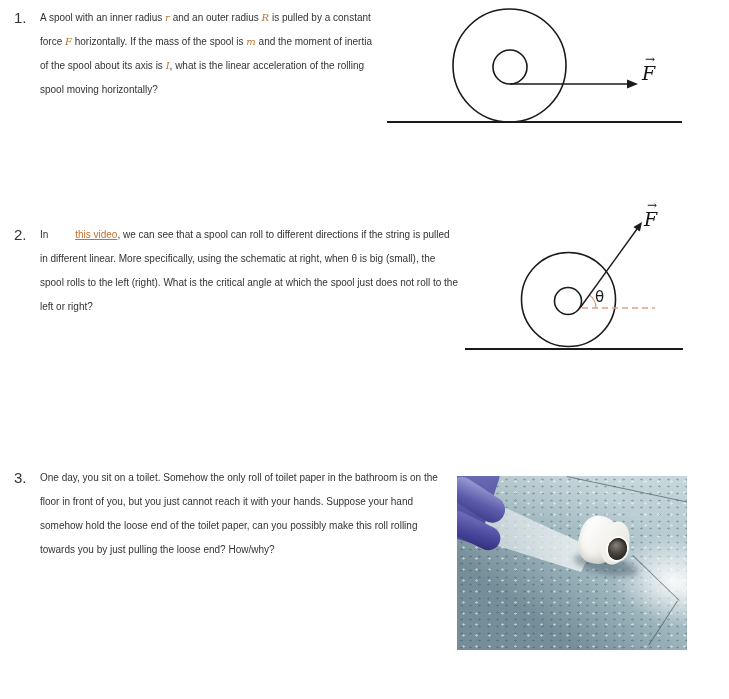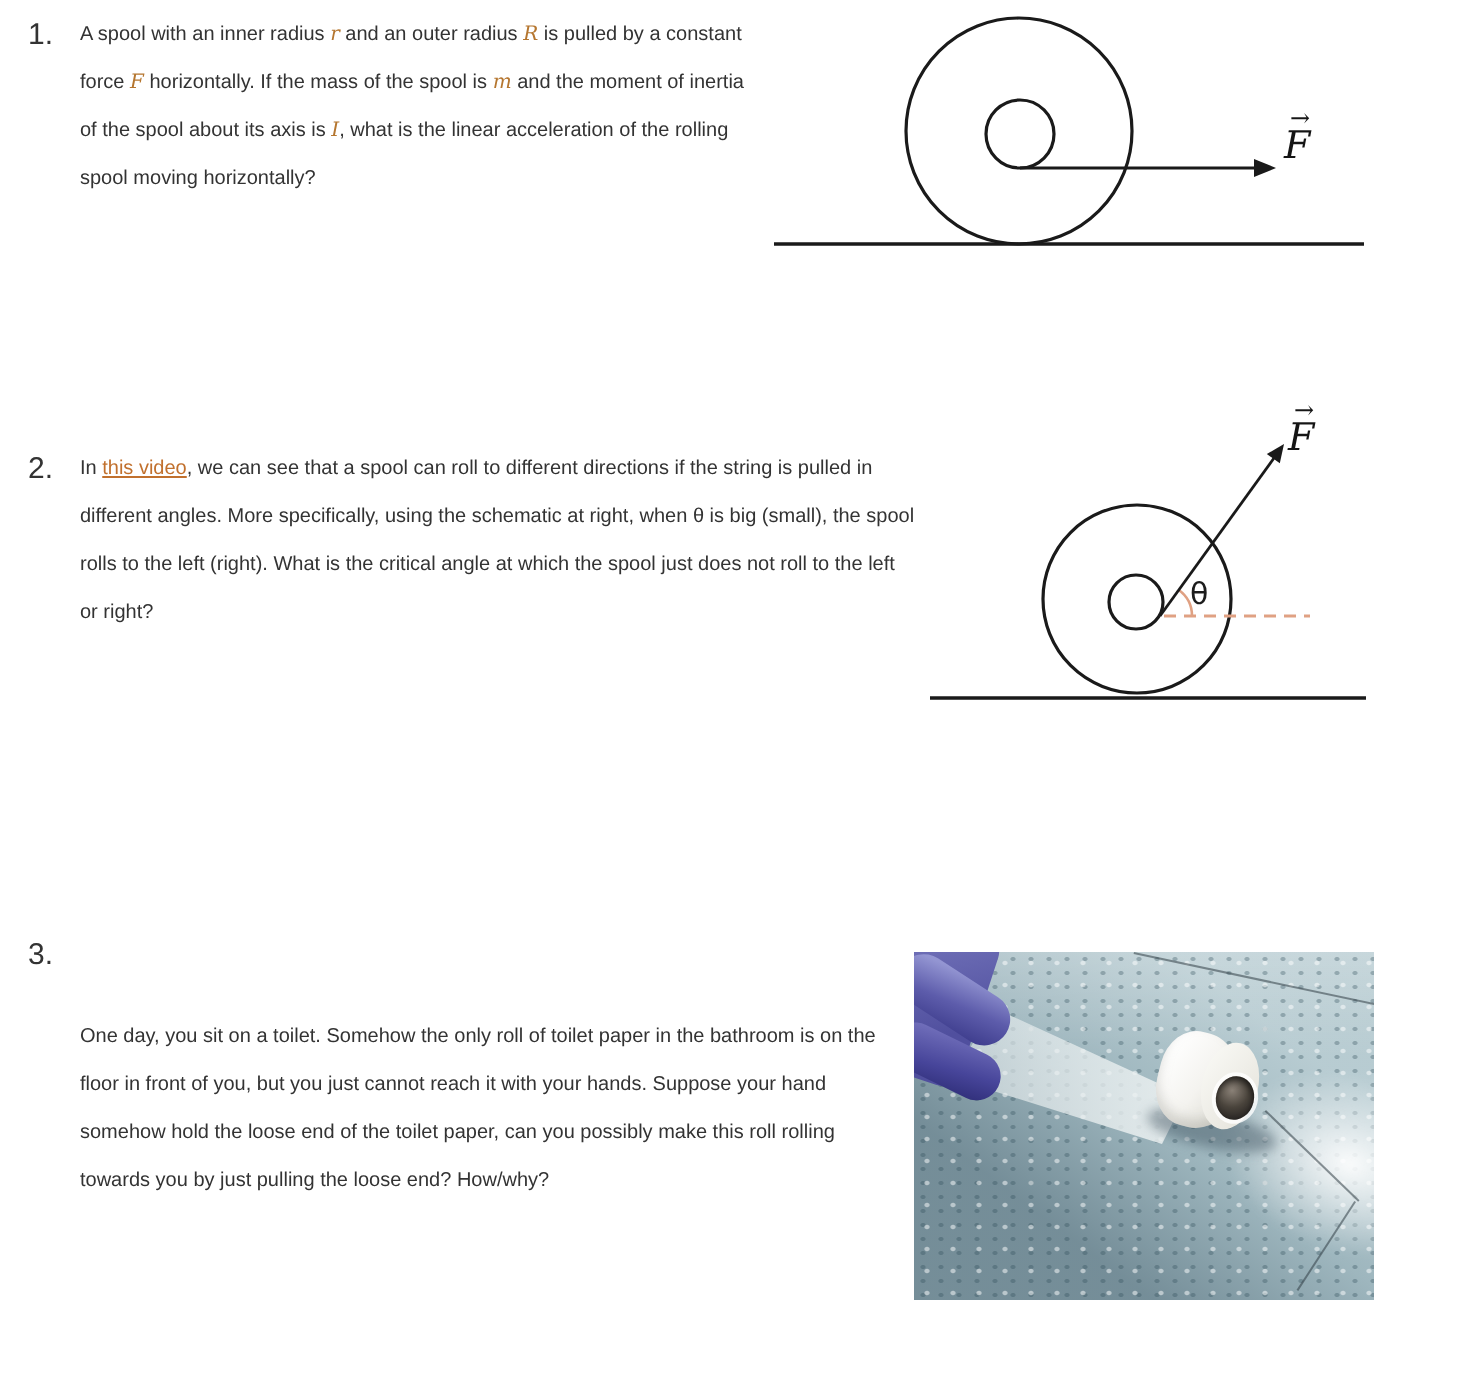--- a/index.html
+++ b/index.html
@@ -9,24 +9,24 @@
     font-family:"Liberation Sans", sans-serif;
     color:var(--text, #333);
     position:relative;
     overflow:hidden;
   }
   .problem { position:absolute; display:flex; }
   .num { width:26px; flex:none; font-size:15px; line-height:24px; }
   .ptext { font-size:10px; line-height:24px; }
   #p1 { left:14px; top:6px; }  #p1 .ptext { width:336px; }
   #p2 { left:14px; top:223px; } #p2 .ptext { width:418px; }
-  #p3 { left:14px; top:466px; } #p3 .ptext { width:414px;margin-top:41px; }
+  #p3 { left:14px; top:466px; } #p3 .ptext { width:414px; }
 
   .var { font-family:"DejaVu Serif", serif; font-style:italic; color:var(--variable); }
-  a.link { color:var(--link); cursor:pointer; }
+  a.link { color:var(--link); cursor:pointer;margin-left:24px; }
 
   svg.diagram { position:absolute; overflow:visible; }
   svg .outline { fill:none; stroke:var(--stroke); stroke-width:1.6; }
   svg .thin    { stroke:var(--stroke); stroke-width:1.4; }
   svg .ground  { stroke:var(--stroke); stroke-width:1.8; }
   svg .head    { fill:var(--stroke); stroke:none; }
   svg .dash    { stroke:var(--dashed); stroke-width:1.6; stroke-dasharray:6 4; }
   svg .arc     { fill:none; stroke:var(--dashed); stroke-width:1.3; }
 
   .flabel { position:absolute; font:italic 19px "DejaVu Serif", serif; color:#151515; }
@@ -90,21 +90,21 @@
   <polygon class="head" points="258,84 247,79.5 247,88.5"></polygon>
   <line class="ground" x1="7" y1="122" x2="302" y2="122"></line>
 </svg>
 <span class="flabel" style="left:642px; top:62px;">
   <span class="vec-arrow">→</span>
   <span>F</span>
 </span>
 
 <section class="problem" id="p2">
   <span class="num">2.</span>
-  <div class="ptext"><span>In </span><a class="link" href="#">this video</a><span>, we can see that a spool can roll to different directions if the string is pulled in different angles. More specifically, using the schematic at right, when θ is big (small), the spool rolls to the left (right). What is the critical angle at which the spool just does not roll to the left or right?</span></div>
+  <div class="ptext"><span>In </span><a class="link" href="#">this video</a><span>, we can see that a spool can roll to different directions if the string is pulled in different linear. More specifically, using the schematic at right, when θ is big (small), the spool rolls to the left (right). What is the critical angle at which the spool just does not roll to the left or right?</span></div>
 </section>
 
 <svg class="diagram" style="left:440px; top:205px;" width="260" height="150" viewBox="0 0 260 150">
   <circle class="outline" cx="128.5" cy="94.5" r="47"></circle>
   <circle class="outline" cx="128" cy="96" r="13.5"></circle>
   <line class="dash" x1="142" y1="103" x2="215" y2="103"></line>
   <path class="arc" d="M156,103 A16,16 0 0 0 149.4,90"></path>
   <line class="thin" x1="140" y1="103" x2="197" y2="24"></line>
   <polygon class="head" points="202,17 199.9,26.6 193.4,22.0"></polygon>
   <line class="ground" x1="25" y1="144" x2="243" y2="144"></line>

